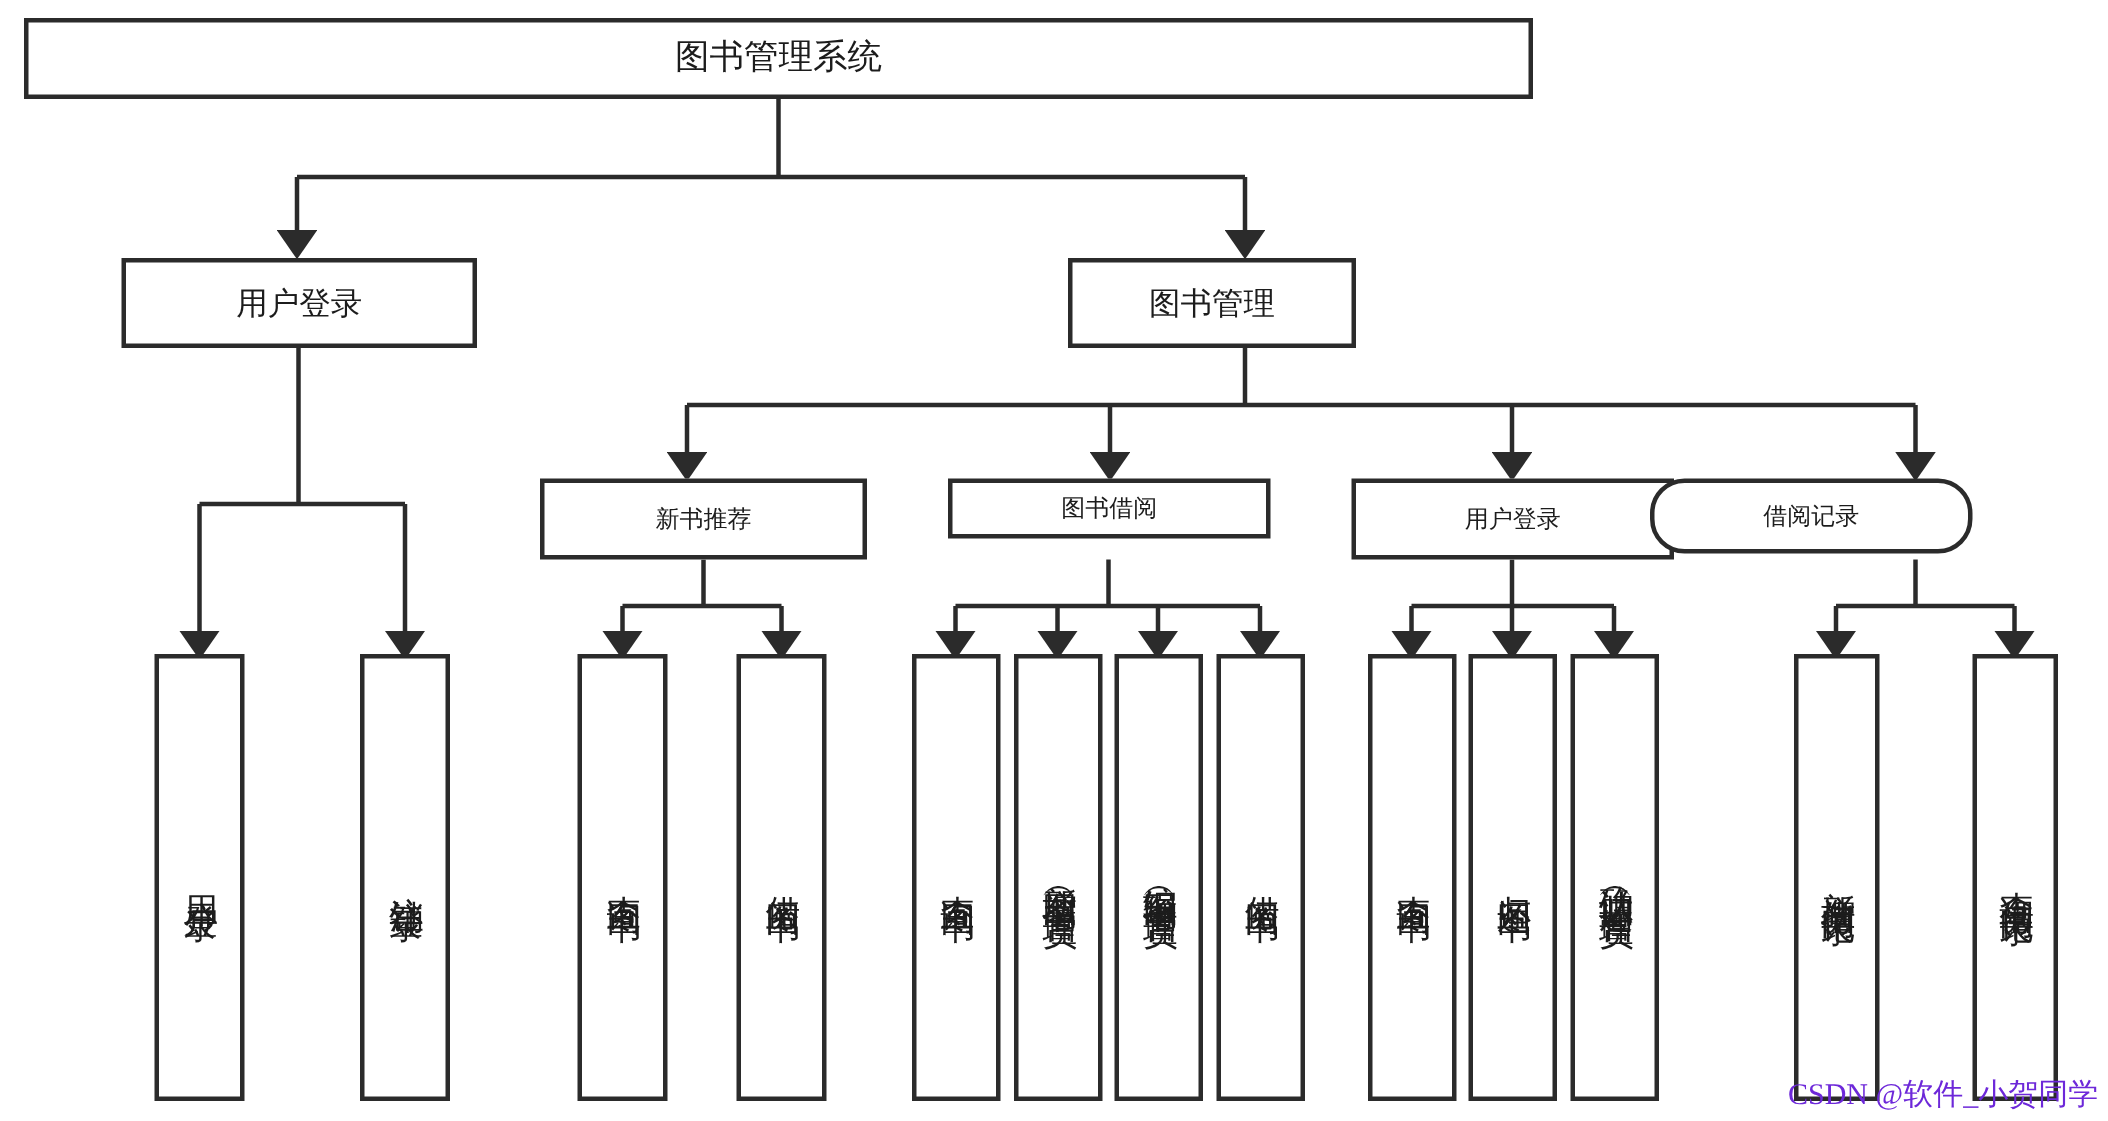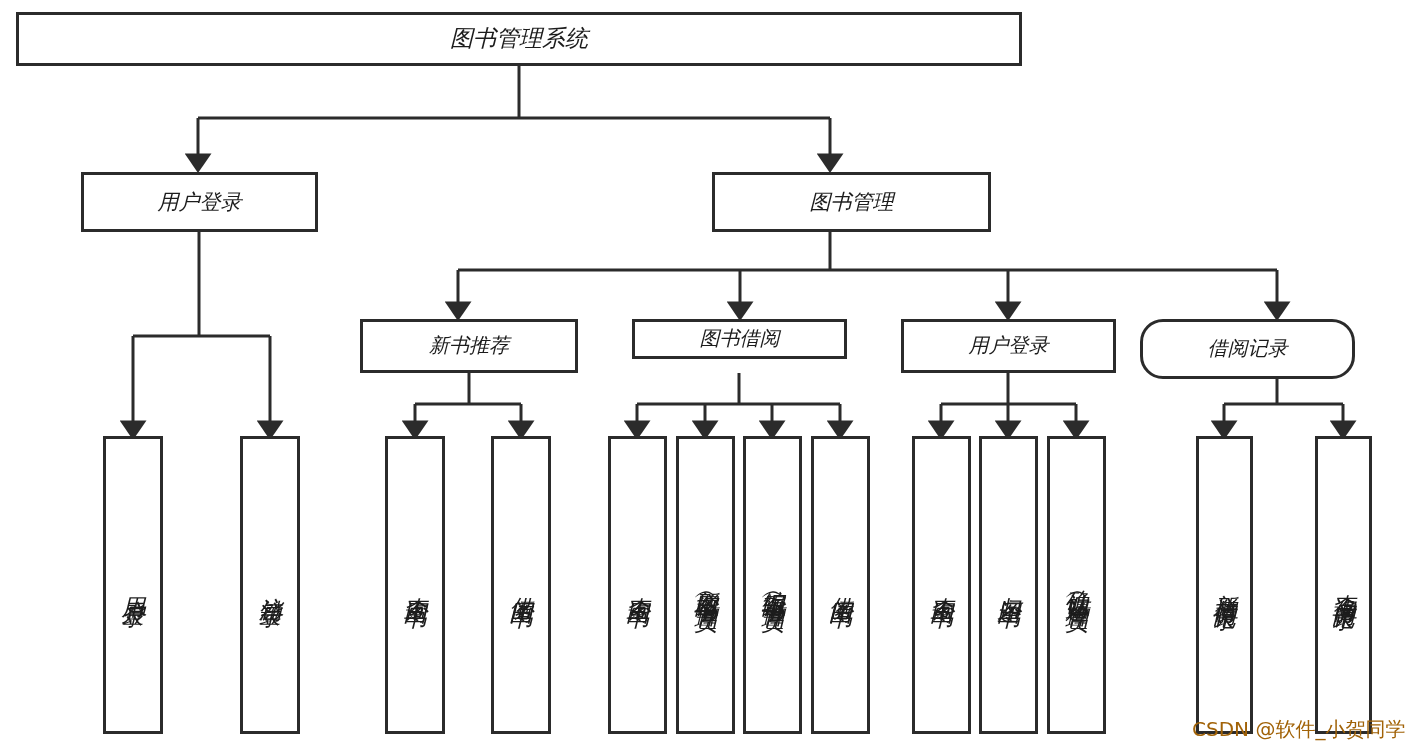--- a/index.html
+++ b/index.html
@@ -33,43 +33,43 @@
     border: 3px solid #2b2b2b;
     display: flex;
     align-items: center;
     justify-content: center;
     color: #1c1c1c;
   }
   .node .node-label {
     text-align: center;
     line-height: 1.18;
     white-space: nowrap;
-    font-style: italic;
   }
   .node.root .node-label { font-size: 23px; }
   .node.level2 .node-label { font-size: 21px; }
-  .node.level3 .node-label { font-size: 20px; }
+  .node.level3 .node-label { font-size: 16px; }
   .node.leaf {
     align-items: center;
     justify-content: center;
   }
   .node.leaf .node-label {
     writing-mode: vertical-rl;
     text-orientation: upright;
     font-size: 23px;
     letter-spacing: 3px;
     line-height: 1;
     white-space: nowrap;
   }
   .watermark {
     position: absolute;
-    color: #a16207;
+    color: #6d28d9;
     font-size: 20px;
     white-space: nowrap;
     pointer-events: none;
+    font-family: Liberation Serif, serif;
   }
 </style>
 </head>
 <body>
 
 <div id="diagram-root">
 
   <svg class="edges" viewBox="0 0 1405 747" xmlns="http://www.w3.org/2000/svg">
     <defs>
       <marker id="arrowhead" markerWidth="9" markerHeight="9" refX="2.2" refY="4.5" orient="auto" markerUnits="strokeWidth">
@@ -120,34 +120,34 @@
     </g>
   </svg>
 
   <div class="node root" style="left:16px; top:12px; width:1006px; height:54px;">
     <span class="node-label">图书管理系统</span>
   </div>
 
   <div class="node level2" style="left:81px; top:172px; width:237px; height:60px;">
     <span class="node-label">用户登录</span>
   </div>
-  <div class="node level2" style="left:712px; top:172px; width:279px; height:60px;">
+  <div class="node level2" style="left:712px; top:172px; width:192px; height:60px;">
     <span class="node-label">图书管理</span>
   </div>
 
   <div class="node level3" style="left:360px; top:319px; width:218px; height:54px;">
     <span class="node-label">新书推荐</span>
   </div>
   <div class="node level3" style="left:632px; top:319px; width:215px; height:40px;">
     <span class="node-label">图书借阅</span>
   </div>
   <div class="node level3" style="left:901px; top:319px; width:215px; height:54px;">
     <span class="node-label">用户登录</span>
   </div>
-  <div class="node level3" style="left:1140px; top:319px; width:215px; height:60px;border-radius:23px;">
+  <div class="node level3" style="left:1100px; top:319px; width:215px; height:50px;border-radius:23px;">
     <span class="node-label">借阅记录</span>
   </div>
 
   <div class="node leaf" style="left:103px; top:436px; width:60px; height:298px;">
     <span class="node-label">用户登录</span>
   </div>
   <div class="node leaf" style="left:240px; top:436px; width:60px; height:298px;">
     <span class="node-label">注销登录</span>
   </div>
 

